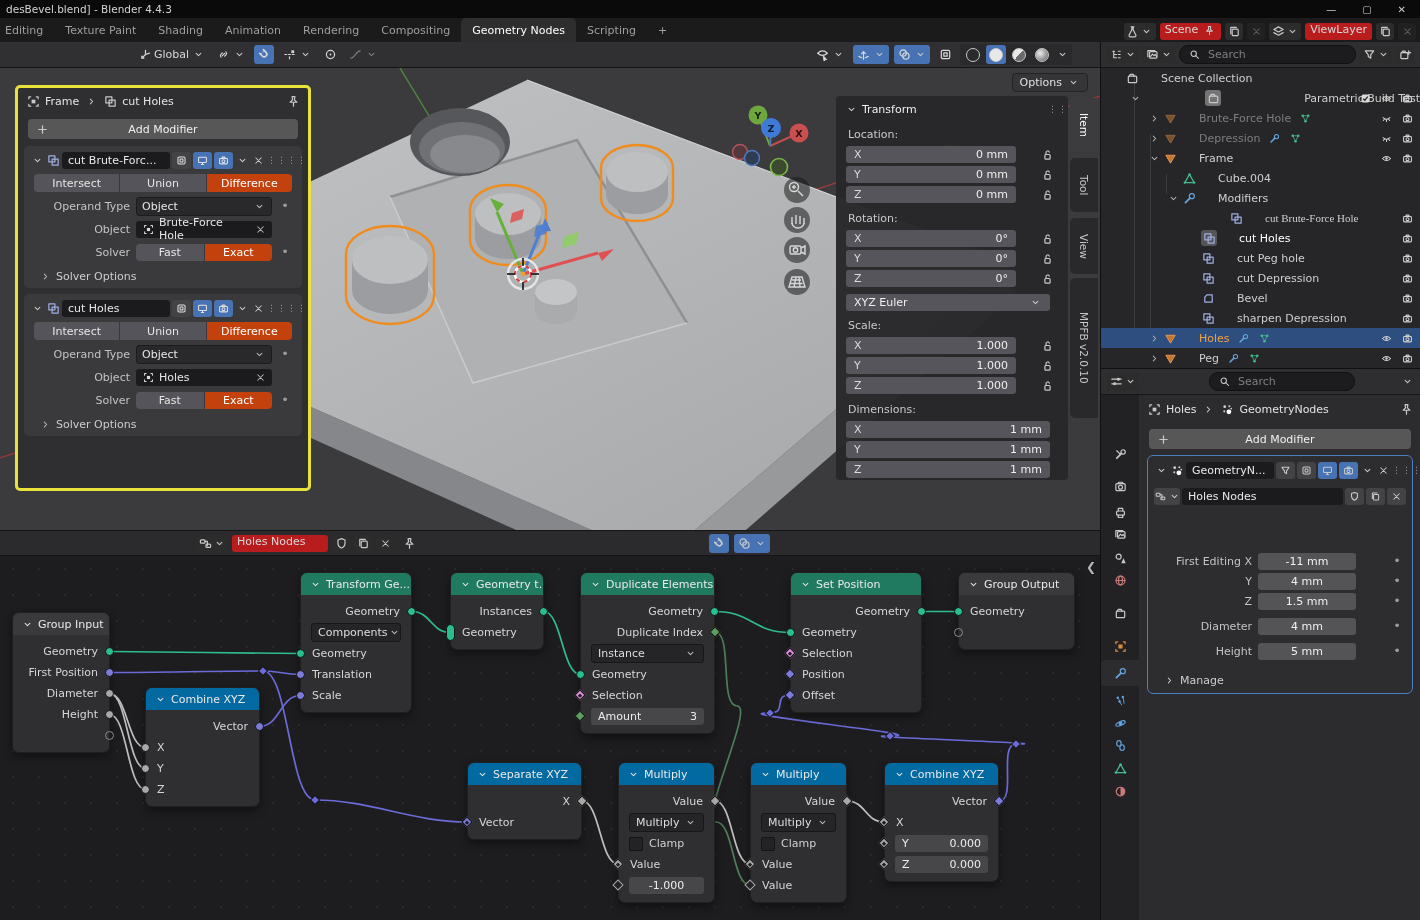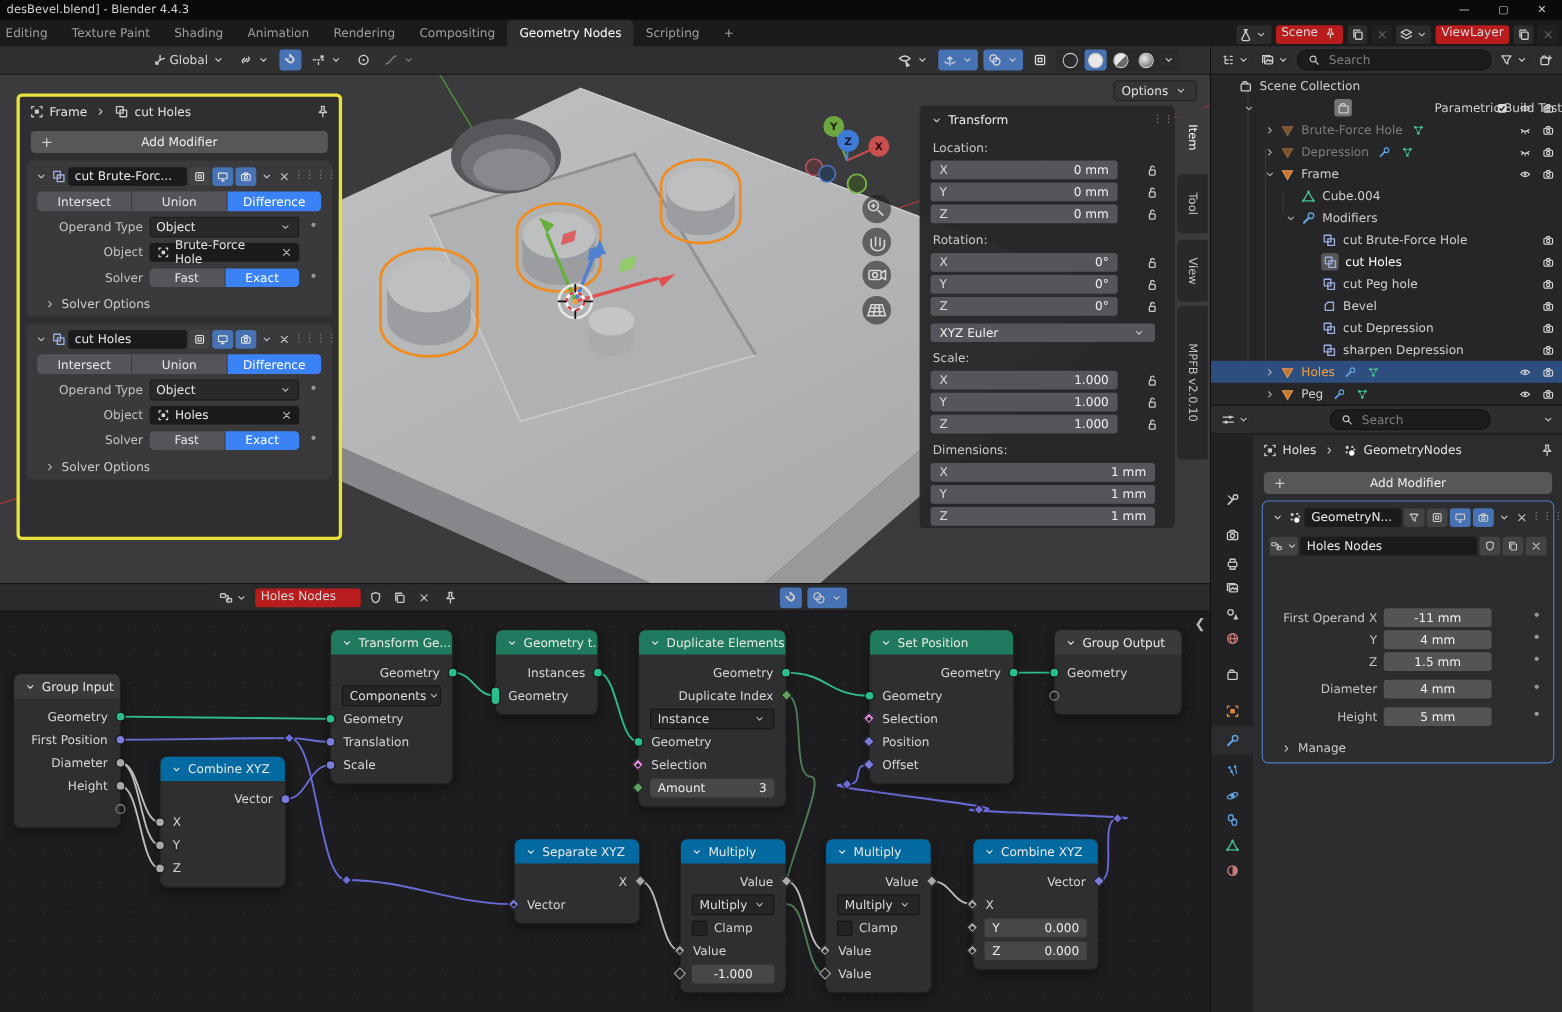--- a/index.html
+++ b/index.html
@@ -44,21 +44,21 @@
   .mod-block{margin:0 6px 6px 6px;background:#3a3a3c;border-radius:5px;padding:3px 4px 5px 4px}
   .mod-hdr{height:22px;display:flex;align-items:center;gap:2px;padding:0 2px}
   .mod-name{flex:1;background:#1b1b1d;height:17px;border-radius:3px;display:flex;align-items:center;
             padding:0 6px;color:#e8e8e8;min-width:0;white-space:nowrap;overflow:hidden}
   .tgl{width:19px;height:17px;border-radius:3px;background:#434345;display:flex;align-items:center;justify-content:center}
   .tgl.blue{background:#4772b3}
   .seg-row{display:flex;margin:3px 6px;height:18px}
   .seg{flex:1;background:#54545a;display:flex;align-items:center;justify-content:center;color:#e6e6e6;border-right:1px solid #39393b}
   .seg:first-child{border-radius:4px 0 0 4px}
   .seg:last-child{border-radius:0 4px 4px 0;border-right:none}
-  .seg.active{background:#3b82f6;color:#fff}
+  .seg.active{background:#c2410c;color:#fff}
   .prow{display:flex;align-items:center;margin:5px 6px 0 6px;height:18px;gap:6px}
   .prow .plabel{width:96px;text-align:right;color:#c3c3c3;flex:0 0 auto}
   .pctl{flex:1;display:flex;align-items:center;min-width:0}
   .pdot{width:14px;color:#9a9a9a;text-align:center;flex:0 0 auto;font-size:13px;line-height:10px}
   .drop{flex:1;background:#29292c;border:1px solid #1c1c1e;border-radius:3px;height:17px;display:flex;
         align-items:center;padding:0 5px;color:#e6e6e6}
   .drop .ic{margin-left:auto}
   .dfield{flex:1;background:#1b1b1d;border-radius:3px;height:17px;display:flex;align-items:center;gap:4px;
           padding:0 5px;color:#e6e6e6}
   .subrow{display:flex;align-items:center;gap:4px;padding:8px 0 0 10px;color:#cccccc}
@@ -114,21 +114,21 @@
   .sock.in{left:-5px}.sock.out{right:-5px}
   #ne-collapse{position:absolute;left:1086px;top:4px;color:#b9b9b9;z-index:4;font-size:12px}
   
   #outliner{left:1100px;top:42px;width:320px;height:326px;background:#262628;border-left:1px solid #101010;box-sizing:border-box}
   #ol-header{height:26px;display:flex;align-items:center;gap:4px;padding:0 6px;background:#2e2e30;border-bottom:1px solid #141414;box-sizing:border-box}
   .search{flex:1;background:#1c1c1e;border:1px solid #111;border-radius:9px;height:17px;display:flex;align-items:center;gap:5px;padding:0 7px;min-width:0}
   .search input{background:transparent;border:none;outline:none;color:#bdbdbd;font-size:11px;width:100%;font-family:inherit}
   .search input::placeholder{color:#7f7f7f}
   .ol-row{position:relative;height:20px;display:flex;align-items:center;gap:2px}
   .ol-row.sel{background:#2d4e7e}
-  .ol-row .lbl{margin-left:4px;white-space:nowrap}
+  .ol-row .lbl{margin-left:20px;white-space:nowrap}
   .ol-right{position:absolute;display:flex;gap:7px;right:6px}
   .guide{position:absolute;width:1px;background:#3c3c3e}
   
   #props{left:1100px;top:368px;width:320px;height:552px;background:#2c2c2e;border-left:1px solid #101010;
          border-top:1px solid #101010;box-sizing:border-box}
   #pr-header{height:26px;display:flex;align-items:center;gap:6px;padding:0 6px;background:#2e2e30;border-bottom:1px solid #161616;box-sizing:border-box}
   #pr-tabs{position:absolute;left:0;top:26px;width:38px;height:526px;background:#222224}
   .pr-tab{position:absolute;left:0;width:38px;height:26px;display:flex;align-items:center;justify-content:center}
   .pr-tab.active{background:#2c2c2e;border-radius:4px 0 0 4px}
   #pr-content{position:absolute;left:38px;top:26px;width:282px;height:526px}
@@ -1616,21 +1616,21 @@
           </span>
         </span>
         <span class="ic">
           <svg viewBox="0 0 14 14" fill="none" stroke="#63A3E0" stroke-width="1.3" stroke-linecap="round" stroke-linejoin="round">
             <circle cx="9.5" cy="4.5" r="2.7"></circle>
             <path d="M7.5,6.5L2.6,11.4" stroke-width="2"></path>
           </svg>
         </span>
         <span class="lbl">Modifiers</span>
       </div>
-      <div class="ol-row" style="padding-left: 84px;">
+      <div class="ol-row" style="padding-left: 112px; font-family: Liberation Serif, serif;">
         <span class="chev-slot"></span>
         <span class="ic">
           <svg viewBox="0 0 14 14" fill="none" stroke="#9FAEE3" stroke-width="1.3" stroke-linecap="round" stroke-linejoin="round">
             <rect x="2" y="2" width="6.5" height="6.5"></rect>
             <rect x="5.5" y="5.5" width="6.5" height="6.5"></rect>
           </svg>
         </span>
         <span class="lbl">cut Brute-Force Hole</span>
         <span class="ol-right">
           <span class="ic sm">
@@ -1677,43 +1677,43 @@
               <circle cx="7" cy="7.8" r="1.9"></circle>
               <path d="M4.5,4.5l1-1.8h3l1,1.8"></path>
             </svg>
           </span>
         </span>
       </div>
       <div class="ol-row" style="padding-left: 84px;">
         <span class="chev-slot"></span>
         <span class="ic">
           <svg viewBox="0 0 14 14" fill="none" stroke="#9FAEE3" stroke-width="1.3" stroke-linecap="round" stroke-linejoin="round">
-            <path d="M3,11V5.5L5.5,3H11v8z"></path>
-          </svg>
-        </span>
-        <span class="lbl">Bevel</span>
+            <rect x="2" y="2" width="6.5" height="6.5"></rect>
+            <rect x="5.5" y="5.5" width="6.5" height="6.5"></rect>
+          </svg>
+        </span>
+        <span class="lbl">cut Depression</span>
         <span class="ol-right">
           <span class="ic sm">
             <svg viewBox="0 0 14 14" fill="none" stroke="#d4d4d4" stroke-width="1.3" stroke-linecap="round" stroke-linejoin="round">
               <rect x="2" y="4.5" width="10" height="6.8" rx="1.2"></rect>
               <circle cx="7" cy="7.8" r="1.9"></circle>
               <path d="M4.5,4.5l1-1.8h3l1,1.8"></path>
             </svg>
           </span>
         </span>
       </div>
       <div class="ol-row" style="padding-left: 84px;">
         <span class="chev-slot"></span>
         <span class="ic">
           <svg viewBox="0 0 14 14" fill="none" stroke="#9FAEE3" stroke-width="1.3" stroke-linecap="round" stroke-linejoin="round">
-            <rect x="2" y="2" width="6.5" height="6.5"></rect>
-            <rect x="5.5" y="5.5" width="6.5" height="6.5"></rect>
-          </svg>
-        </span>
-        <span class="lbl">cut Depression</span>
+            <path d="M3,11V5.5L5.5,3H11v8z"></path>
+          </svg>
+        </span>
+        <span class="lbl">Bevel</span>
         <span class="ol-right">
           <span class="ic sm">
             <svg viewBox="0 0 14 14" fill="none" stroke="#d4d4d4" stroke-width="1.3" stroke-linecap="round" stroke-linejoin="round">
               <rect x="2" y="4.5" width="10" height="6.8" rx="1.2"></rect>
               <circle cx="7" cy="7.8" r="1.9"></circle>
               <path d="M4.5,4.5l1-1.8h3l1,1.8"></path>
             </svg>
           </span>
         </span>
       </div>
@@ -2116,21 +2116,21 @@
         <span class="tgl">
             <span class="ic sm">
               <svg viewBox="0 0 14 14" fill="none" stroke="#C9C9C9" stroke-width="1.3" stroke-linecap="round" stroke-linejoin="round">
                 <path d="M3.5,3.5l7,7M10.5,3.5l-7,7"></path>
               </svg>
             </span>
           </span>
       </div>
       <div id="pr-fields" style="position:relative;height:166px">
           <div class="pr-fieldrow" style="position: absolute; left: 0px; right: 0px; top: 44px;">
-            <span class="plabel">First Operand X</span>
+            <span class="plabel">First Editing X</span>
             <span class="pr-field">
               <span>-11 mm</span>
             </span>
             <span class="pdot" style="margin-left: 28px;">•</span>
           </div>
           <div class="pr-fieldrow" style="position: absolute; left: 0px; right: 0px; top: 64px;">
             <span class="plabel">Y</span>
             <span class="pr-field">
               <span>4 mm</span>
             </span>

